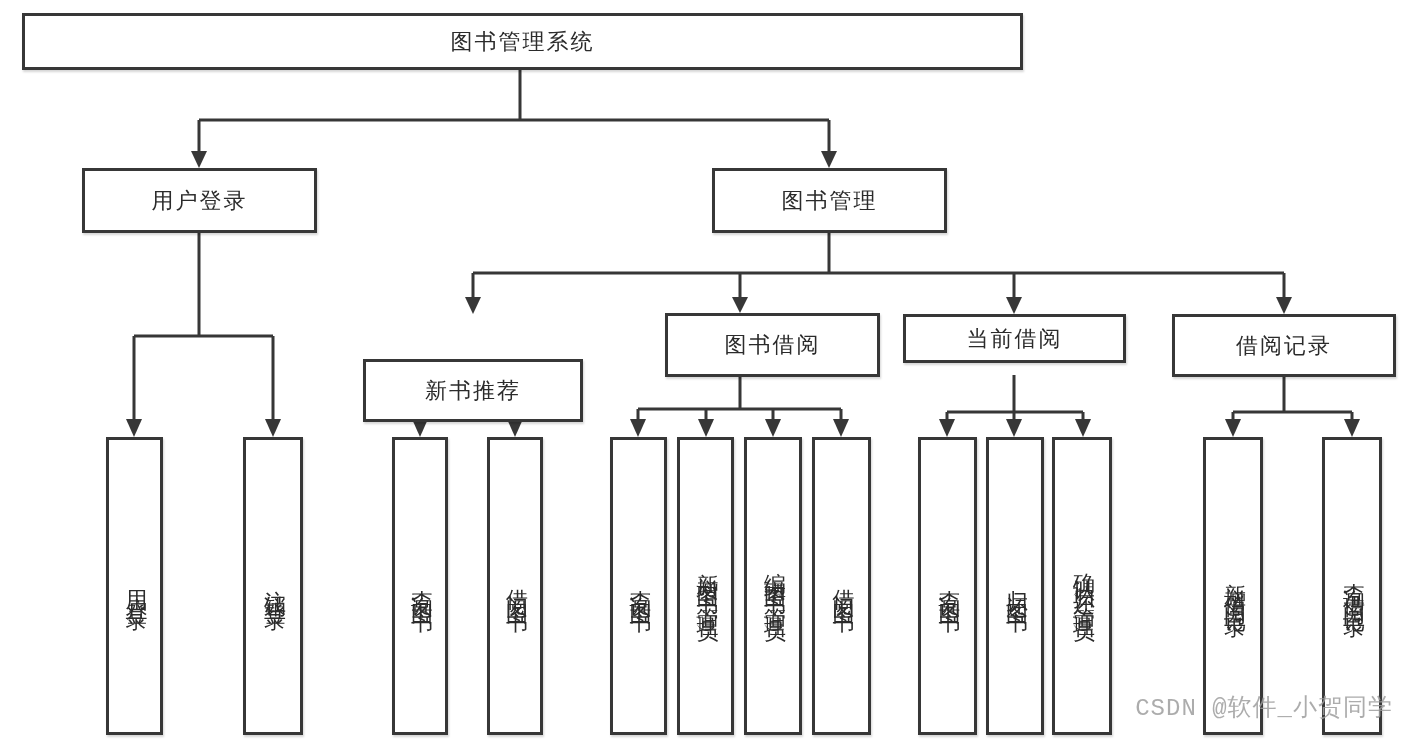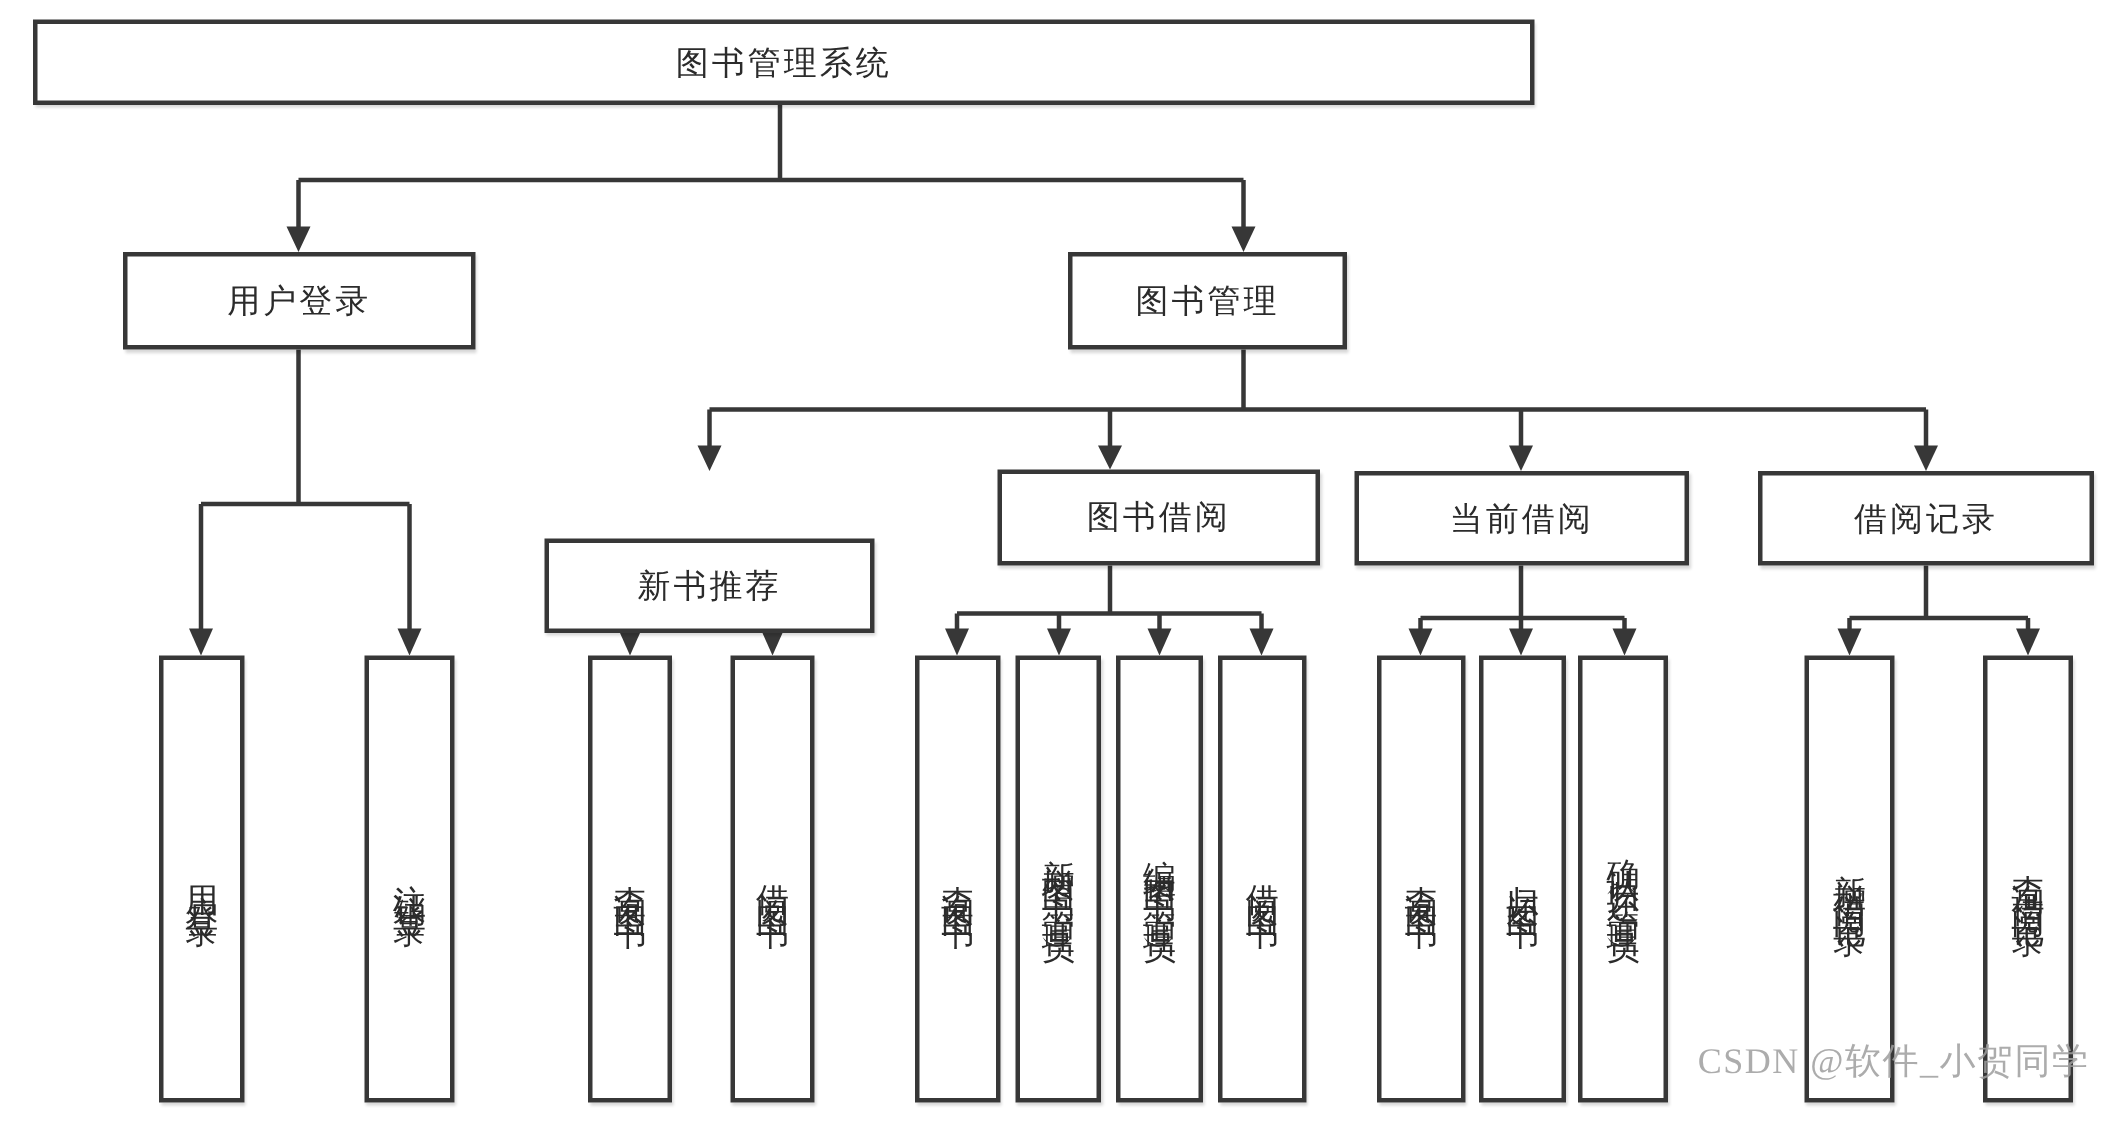--- a/index.html
+++ b/index.html
@@ -5,21 +5,21 @@
   html, body {
     margin: 0;
     padding: 0;
     background: #ffffff;
   }
   .stage {
     position: relative;
     width: 1405px;
     height: 747px;
     background: #ffffff;
-    font-family: Liberation Serif, serif;
+    font-family: Liberation Mono, monospace;
     overflow: hidden;
   }
   .connectors {
     position: absolute;
     left: 0;
     top: 0;
     z-index: 1;
   }
   .box {
     position: absolute;
@@ -95,25 +95,25 @@
       <polygon points="1006,419 1022,419 1014,437"></polygon>
       <polygon points="1075,419 1091,419 1083,437"></polygon>
       <polygon points="1225,419 1241,419 1233,437"></polygon>
       <polygon points="1344,419 1360,419 1352,437"></polygon>
     </g>
   </svg>
 
   <div class="box" style="left:22px; top:13px; width:1001px; height:57px;">图书管理系统</div>
 
   <div class="box" style="left:82px; top:168px; width:235px; height:65px;">用户登录</div>
-  <div class="box" style="left:712px; top:168px; width:186px; height:65px;">图书管理</div>
+  <div class="box" style="left:712px; top:168px; width:235px; height:65px;">图书管理</div>
 
   <div class="box" style="left:363px; top:314px; width:220px; height:63px;margin-top:45px;">新书推荐</div>
   <div class="box" style="left:632px; top:313px; width:215px; height:64px;margin-left:33px;">图书借阅</div>
-  <div class="box" style="left:903px; top:314px; width:223px; height:63px;">当前借阅</div>
+  <div class="box" style="left:903px; top:314px; width:223px; height:49px;">当前借阅</div>
   <div class="box" style="left:1172px; top:314px; width:224px; height:63px;">借阅记录</div>
 
   <div class="box leaf" style="left:106px; top:437px; width:57px; height:298px;">用户登录</div>
   <div class="box leaf" style="left:243px; top:437px; width:60px; height:298px;">注销登录</div>
 
   <div class="box leaf" style="left:392px; top:437px; width:56px; height:298px;">查询图书</div>
   <div class="box leaf" style="left:487px; top:437px; width:56px; height:298px;">借阅图书</div>
 
   <div class="box leaf" style="left:610px; top:437px; width:57px; height:298px;">查询图书</div>
   <div class="box leaf" style="left:677px; top:437px; width:57px; height:298px;">新增图书（管理员）</div>

